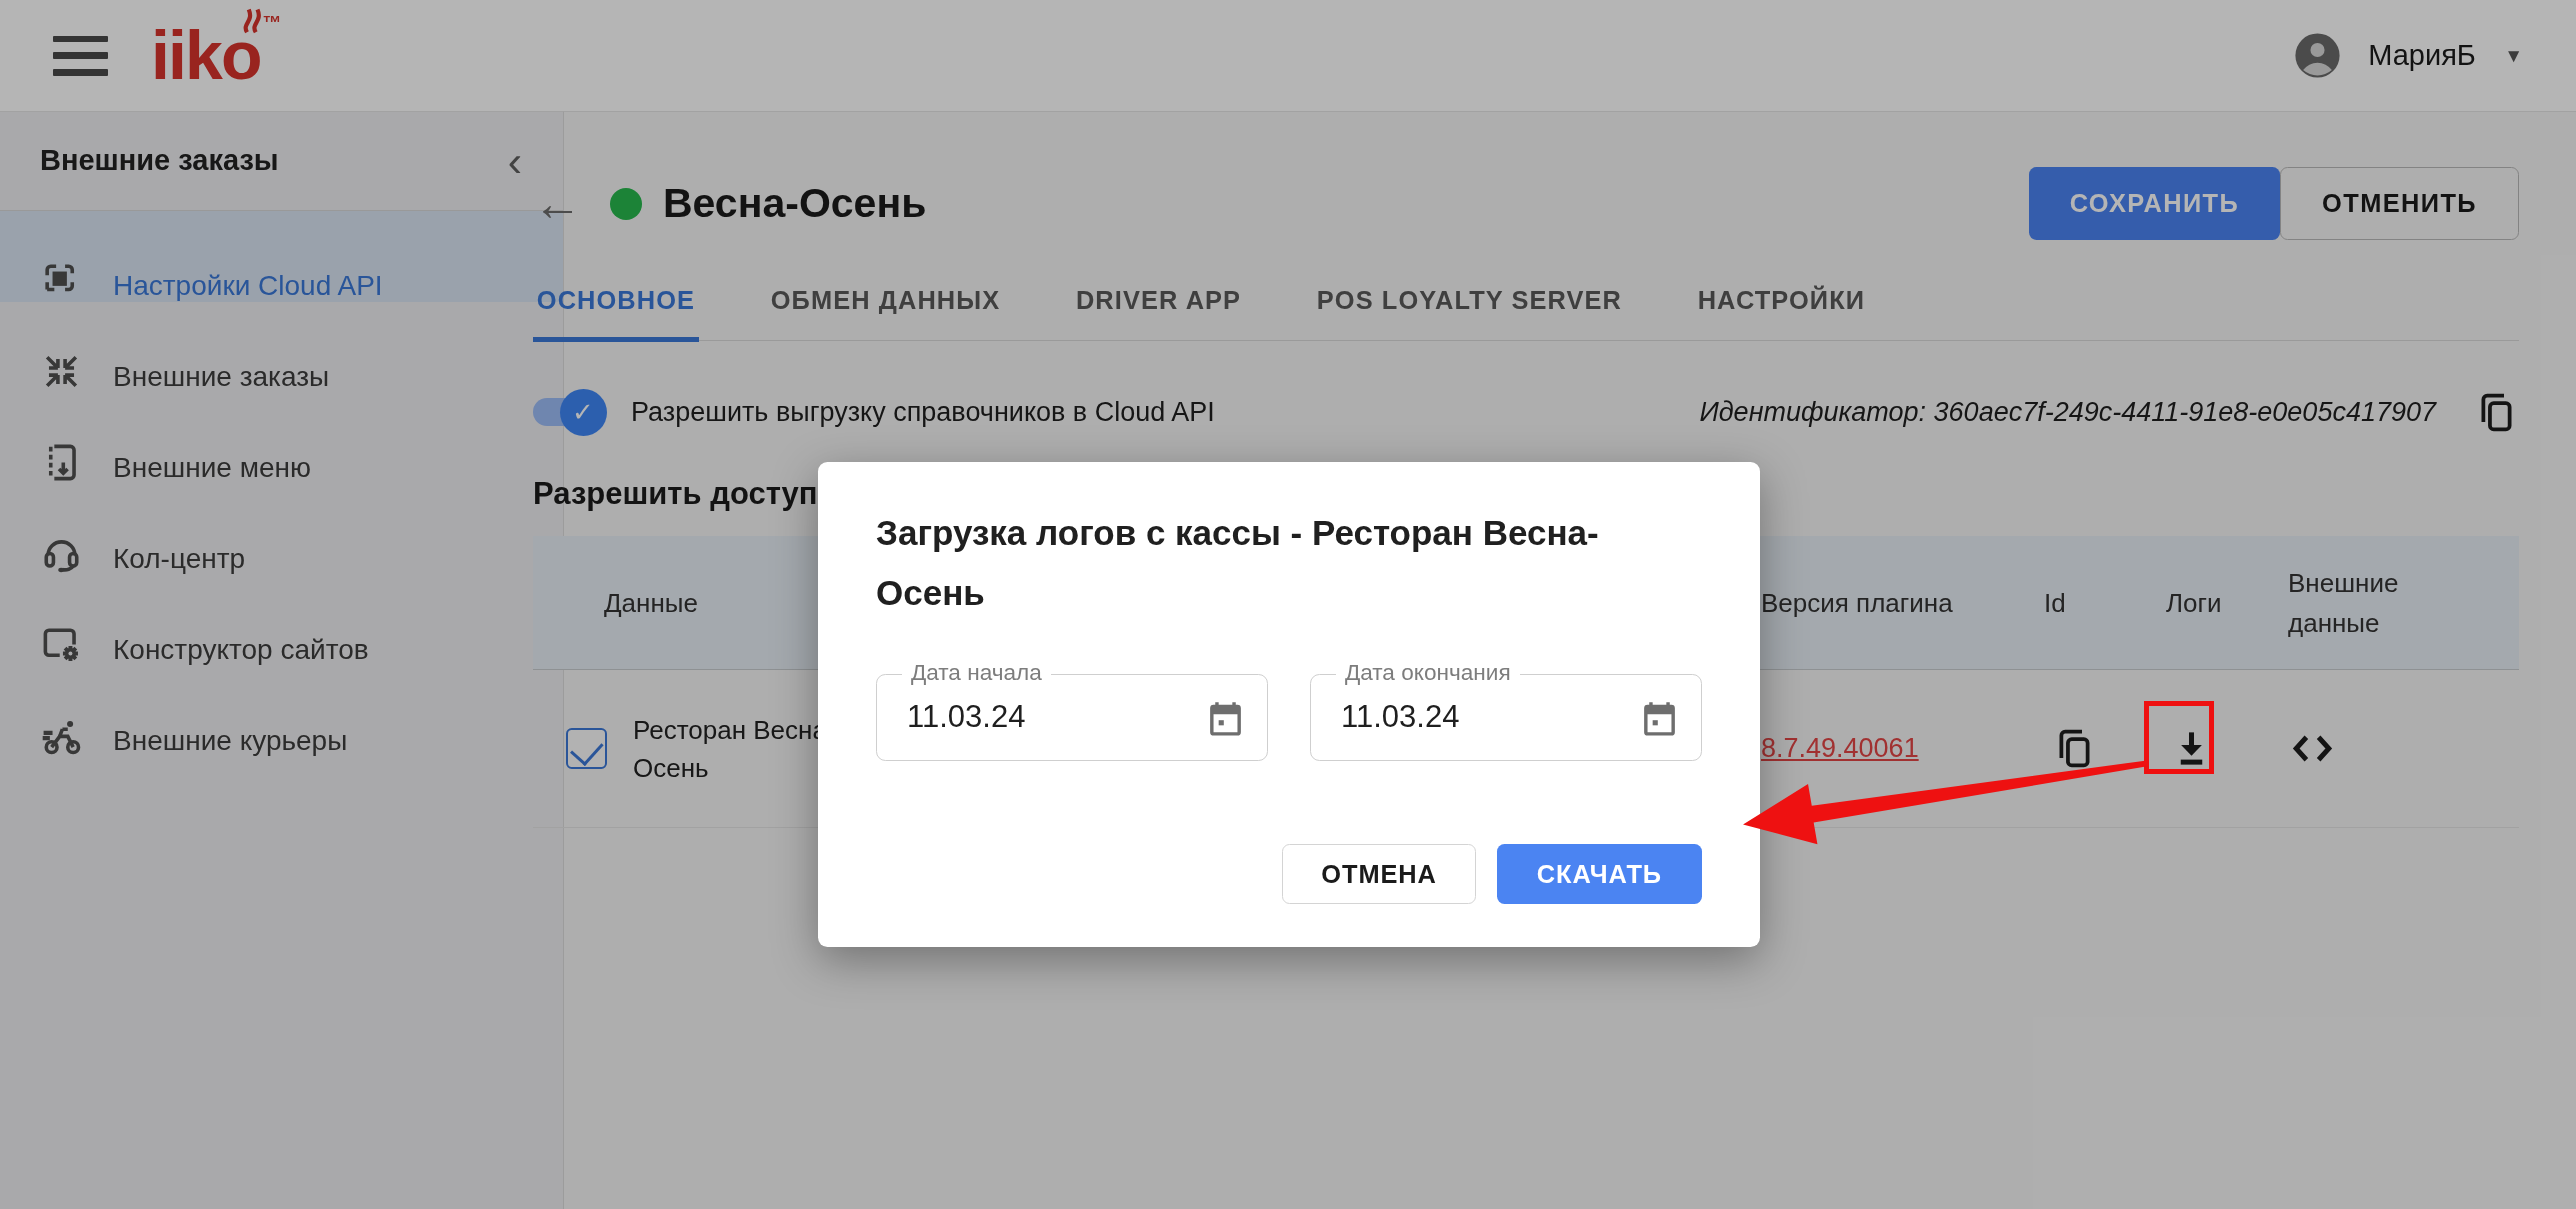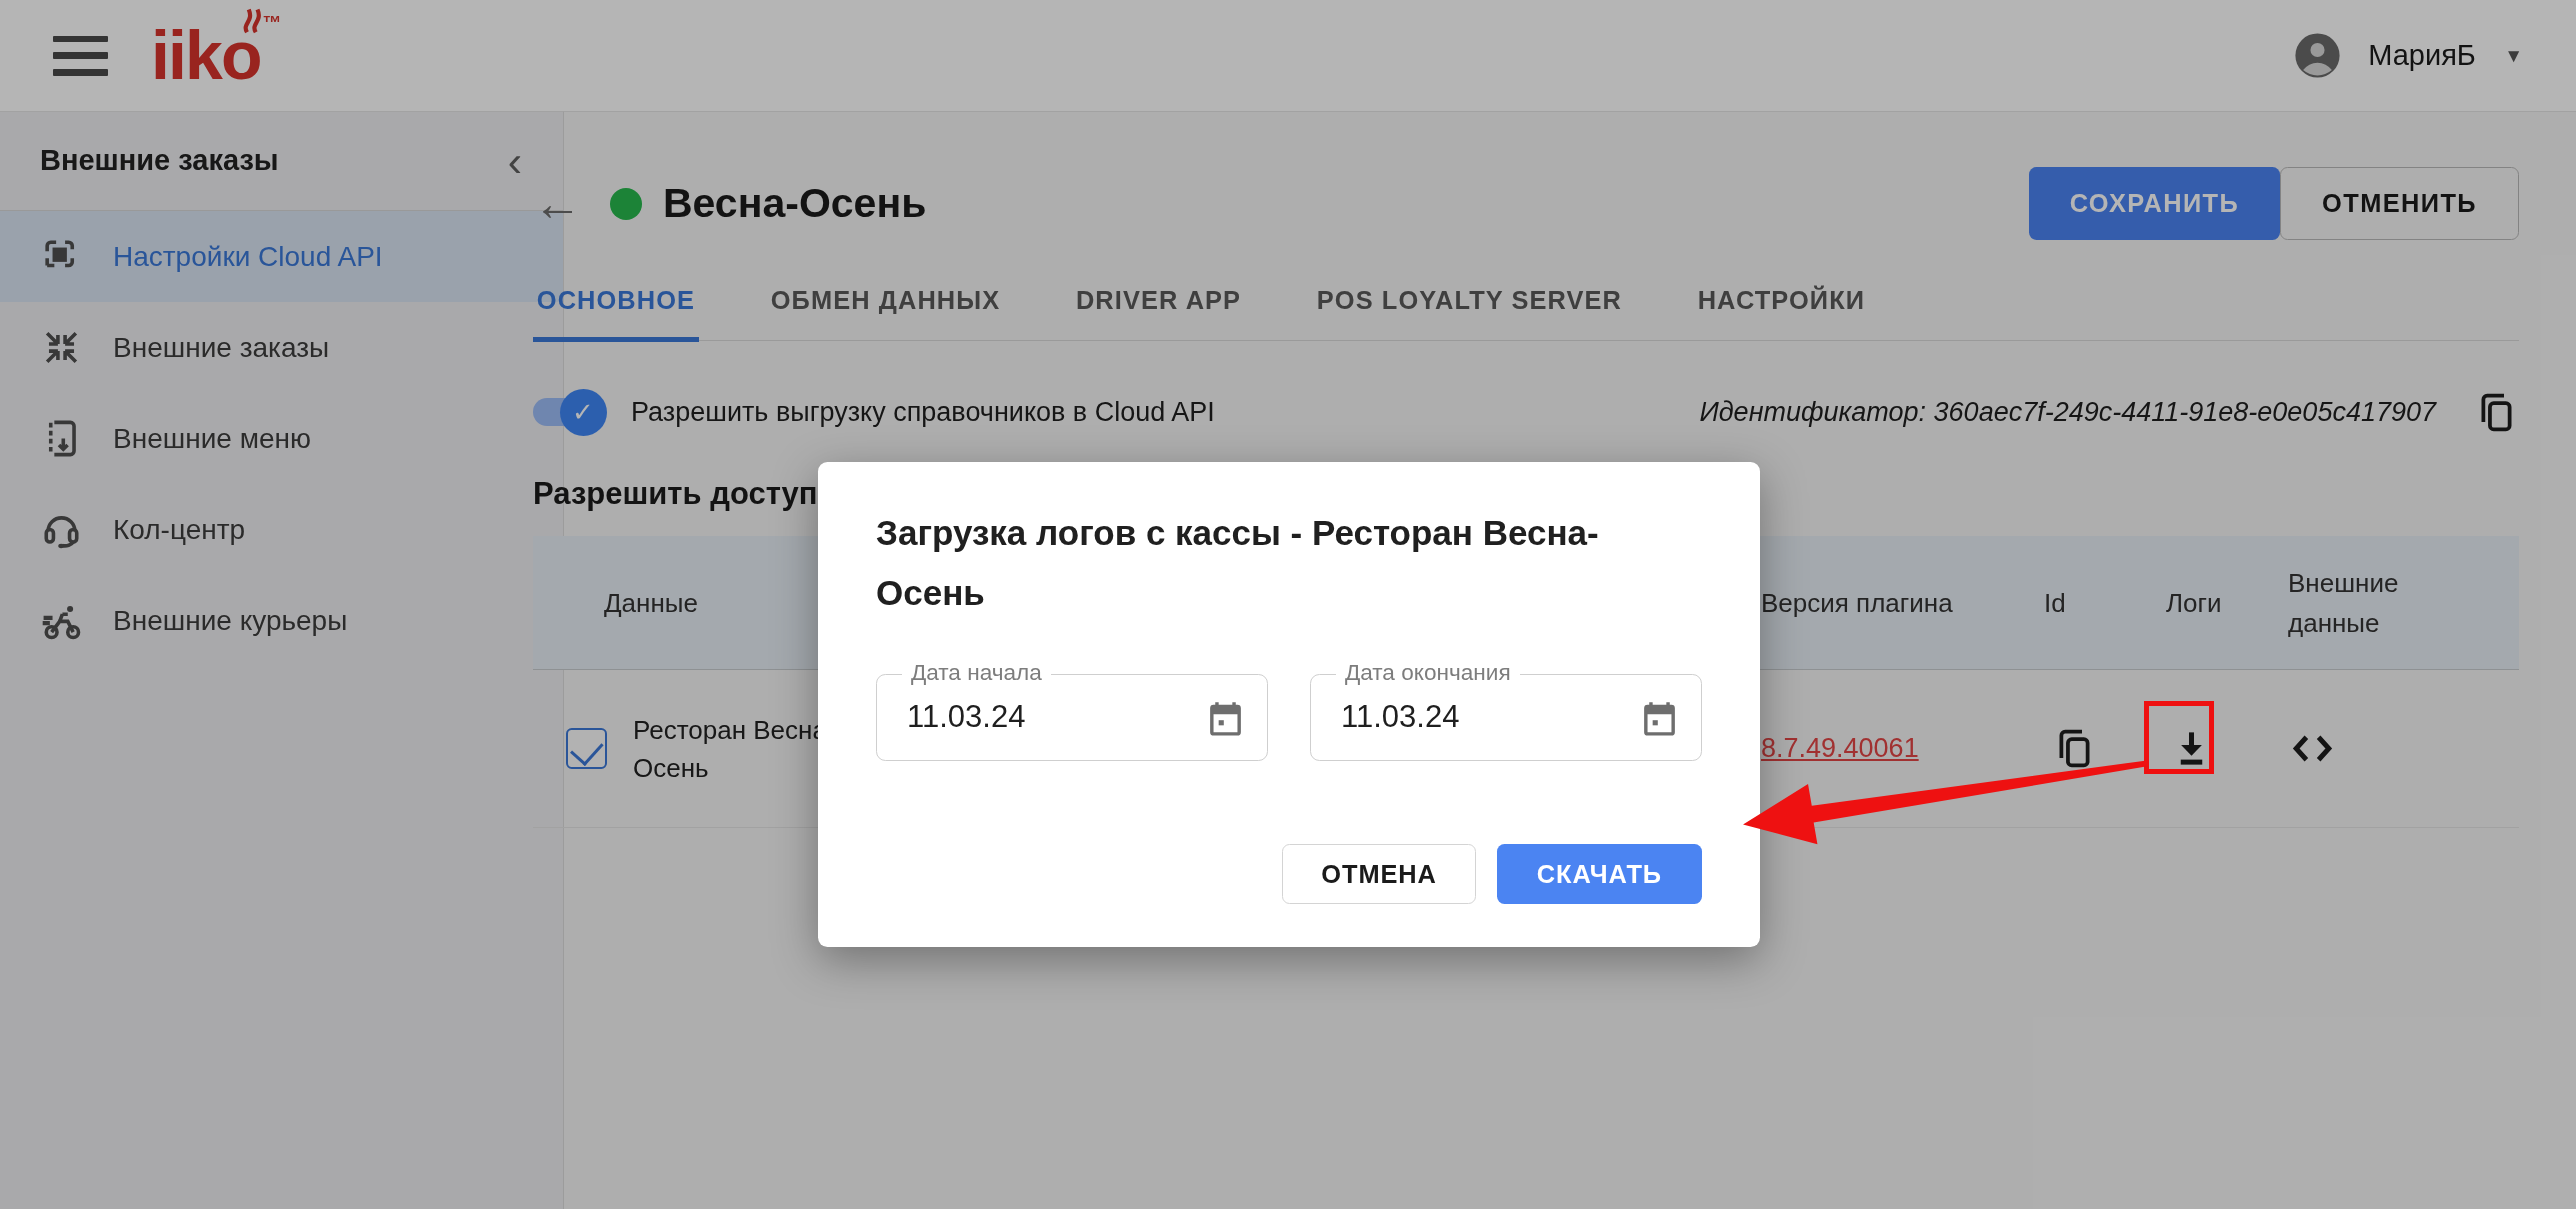--- a/index.html
+++ b/index.html
@@ -20,21 +20,21 @@
   .avatar { width:53px; height:53px; }
   .user-name { font-size:29px; color:#1c1c1c; }
   .caret { font-size:19px; color:#555; margin-left:3.8px; }
 
   
   .sidebar { position:absolute; left:0; top:111px; width:564px; height:1099px; background:#efeff1; border-right:0.9px solid #dcdcdc; }
   .sidebar-header { height:100px; display:flex; align-items:center; justify-content:space-between;
                     padding:0 41px 0 40px; border-bottom:0.9px solid #d8d8d8; }
   .sidebar-title { font-size:29px; font-weight:bold; color:#222; }
   .collapse-btn { font-size:43px; color:#5f5f5f; line-height:38px; cursor:pointer; }
-  .side-item { height:91px; display:flex; align-items:center; padding-left:40px; gap:30px; font-size:28px; color:#3d3d3d; cursor:pointer; }
+  .side-item { height:91px; display:flex; align-items:flex-end; padding-left:40px; gap:30px; font-size:28px; color:#3d3d3d; cursor:pointer; }
   .side-item.active { background:#d9e4f2; color:#3a78d8; }
   .side-icon { width:43px; height:43px; flex:0 0 43px; }
   .side-icon svg { width:43px; height:43px; stroke:#4f4f4f; fill:none; stroke-width:2; }
 
   
   .main { position:absolute; left:476px; top:111px; right:0; bottom:0; padding:0 57px; }
   .title-row { margin-top:53px; height:79px; display:flex; align-items:center; }
   .back-arrow { font-size:49px; color:#6b6b6b; cursor:pointer; line-height:49px; }
   .status-dot { width:32px; height:32px; border-radius:50%; background:#28b94e; margin:0 21px 0 28px; }
   .page-title { font-size:41px; font-weight:bold; color:#1c1c1c; }
@@ -180,20 +180,31 @@
       <span class="side-icon">
         <svg viewBox="0 0 24 24">
             <path d="M4.5 13 a7.5 7.5 0 0 1 15 0"></path>
             <rect x="3.5" y="12" width="4" height="7" rx="2"></rect>
             <rect x="16.5" y="12" width="4" height="7" rx="2"></rect>
             <path d="M18.5 19 a5 3.5 0 0 1 -6 2"></path>
             <ellipse cx="11.8" cy="21.2" rx="1.6" ry="1.2" fill="#4f4f4f" stroke="none"></ellipse>
           </svg>
       </span>
       <span>Кол-центр</span>
+    </div>
+    <div class="side-item">
+      <span class="side-icon">
+        <svg viewBox="0 0 24 24">
+            <path d="M11 18 H5 a2 2 0 0 1 -2 -2 V6 a2 2 0 0 1 2-2 h12 a2 2 0 0 1 2 2 v6"></path>
+            <circle cx="17" cy="17" r="3" fill="#4f4f4f" stroke="none"></circle>
+            <path d="M17 12.8 v8.4 M12.8 17 h8.4 M14 14 l6 6 M20 14 l-6 6" stroke-width="2.2"></path>
+            <circle cx="17" cy="17" r="1.1" fill="#efeff1" stroke="none"></circle>
+          </svg>
+      </span>
+      <span>Конструктор сайтов</span>
     </div>
     <div class="side-item">
       <span class="side-icon">
         <svg viewBox="0 0 24 24">
             <circle cx="6.5" cy="18.5" r="3"></circle>
             <circle cx="18.5" cy="18.5" r="3"></circle>
             <path d="M6.5 18.5 L11 12.5 h4.5 L18.5 18.5"></path>
             <path d="M12.5 8.5 l-1.5 4 M12.5 8.5 h3"></path>
             <circle cx="16.8" cy="5.6" r="1.7" fill="#4f4f4f" stroke="none"></circle>
             <path d="M2 10.5 h5 M1.5 13.5 h4" stroke-width="2.4"></path>

